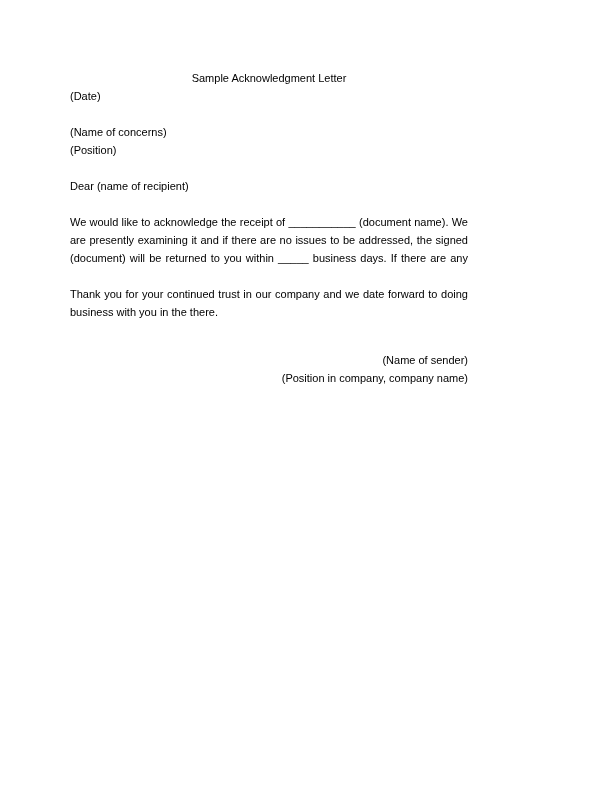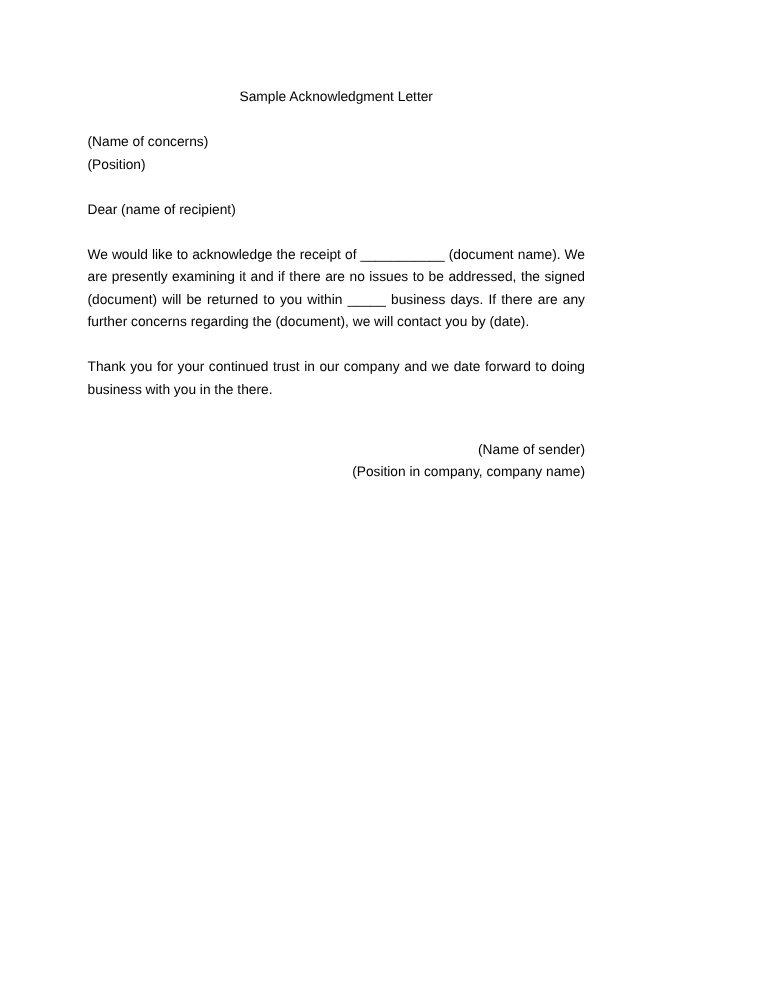--- a/index.html
+++ b/index.html
@@ -38,33 +38,33 @@
     text-align: left;
   }
 </style>
 </head>
 <body>
 
 <div class="page">
 
   <div class="title">Sample Acknowledgment Letter</div>
 
+  <div class="line">(Date)</div>
 
   <div class="recipient-block gap">
     <div class="line">(Name of concerns)</div>
     <div class="line">(Position)</div>
   </div>
 
   <div class="line gap">Dear (name of recipient)</div>
 
   <div class="paragraph gap">
     <div class="jline">We would like to acknowledge the receipt of ___________ (document name). We</div>
     <div class="jline">are presently examining it and if there are no issues to be addressed, the signed</div>
     <div class="jline">(document) will be returned to you within _____ business days. If there are any</div>
-    <div class="lastline">further concerns regarding the (document), we will contact you by (date).</div>
   </div>
 
   <div class="paragraph gap">
     <div class="jline">Thank you for your continued trust in our company and we date forward to doing</div>
     <div class="lastline">business with you in the there.</div>
   </div>
 
 
   <div class="signature-block sig-gap">
     <div class="line">(Name of sender)</div>

